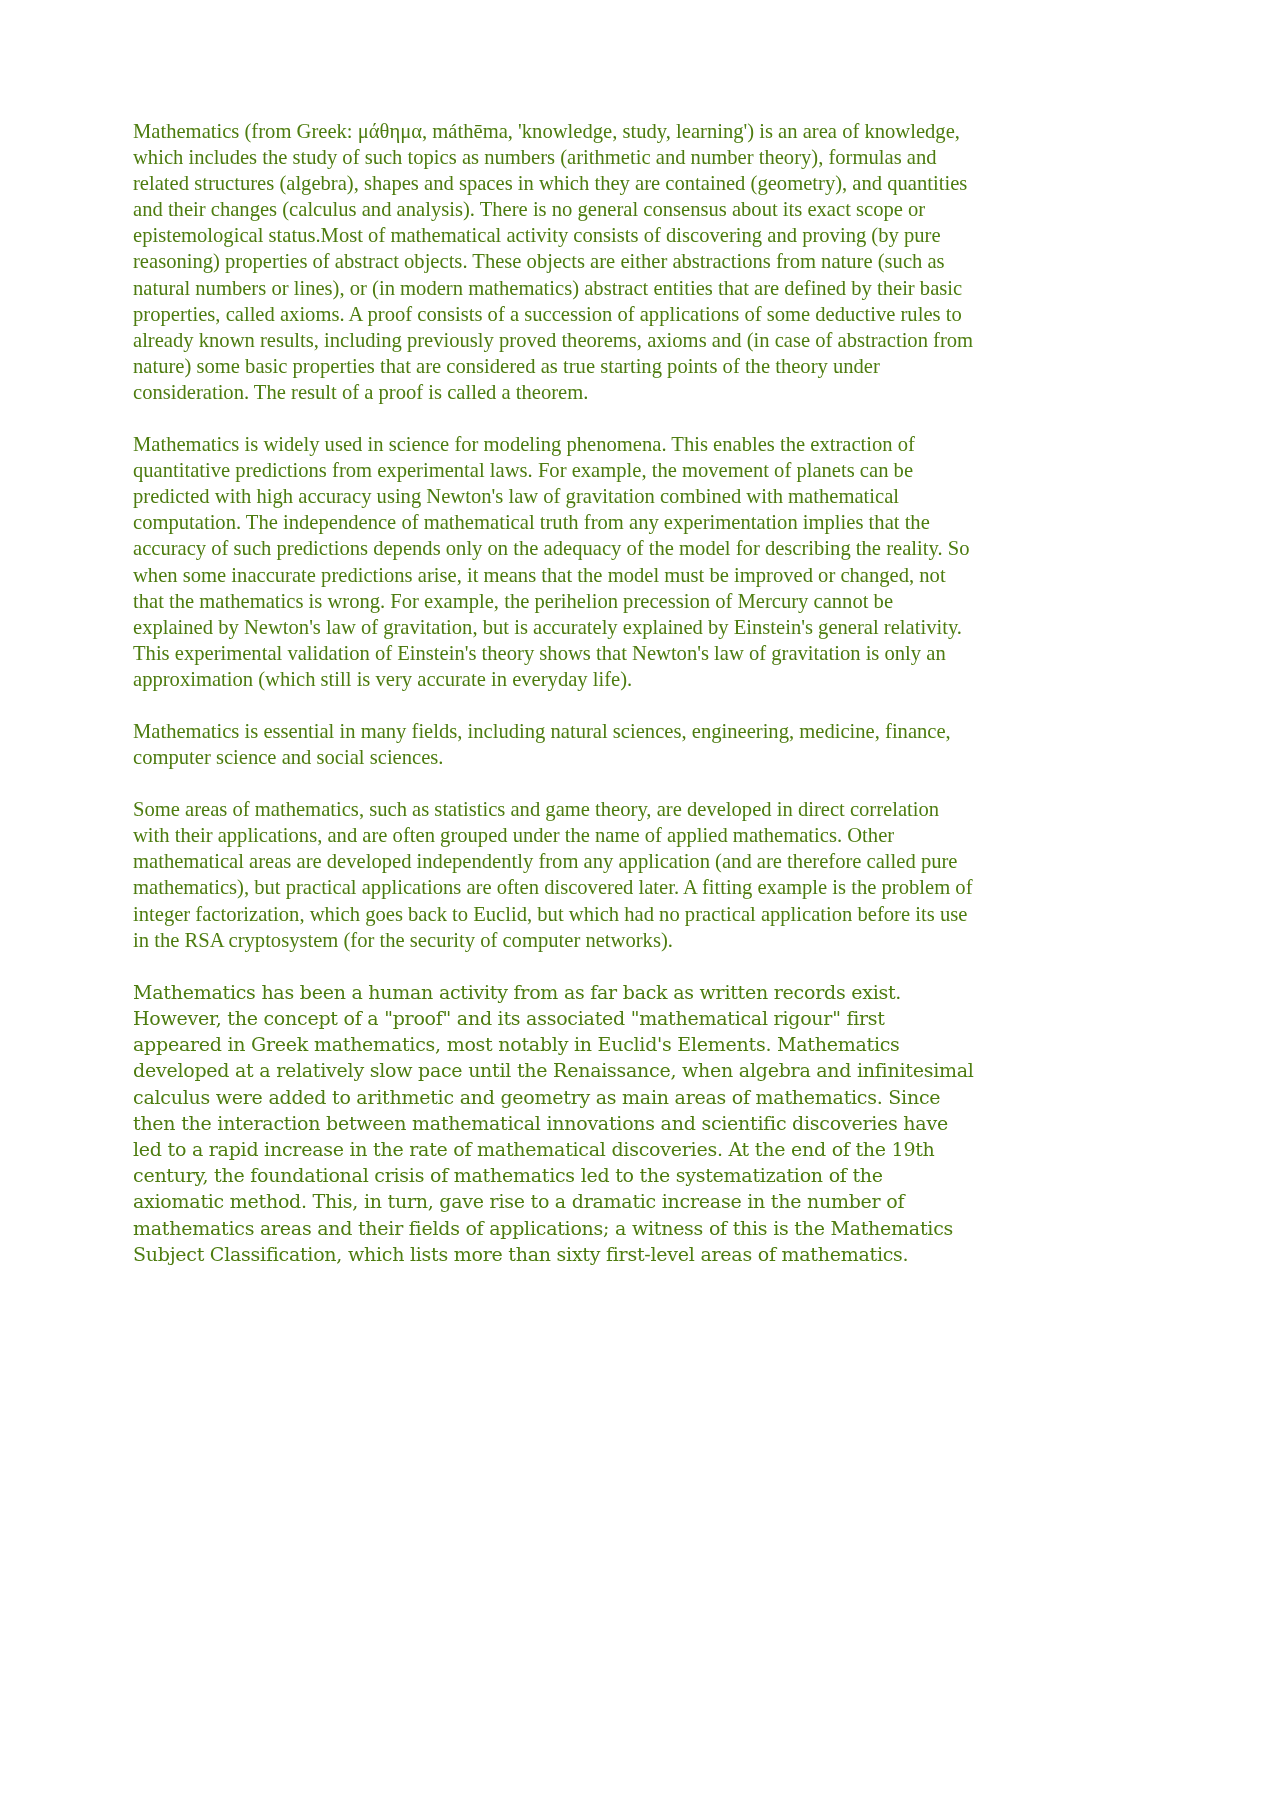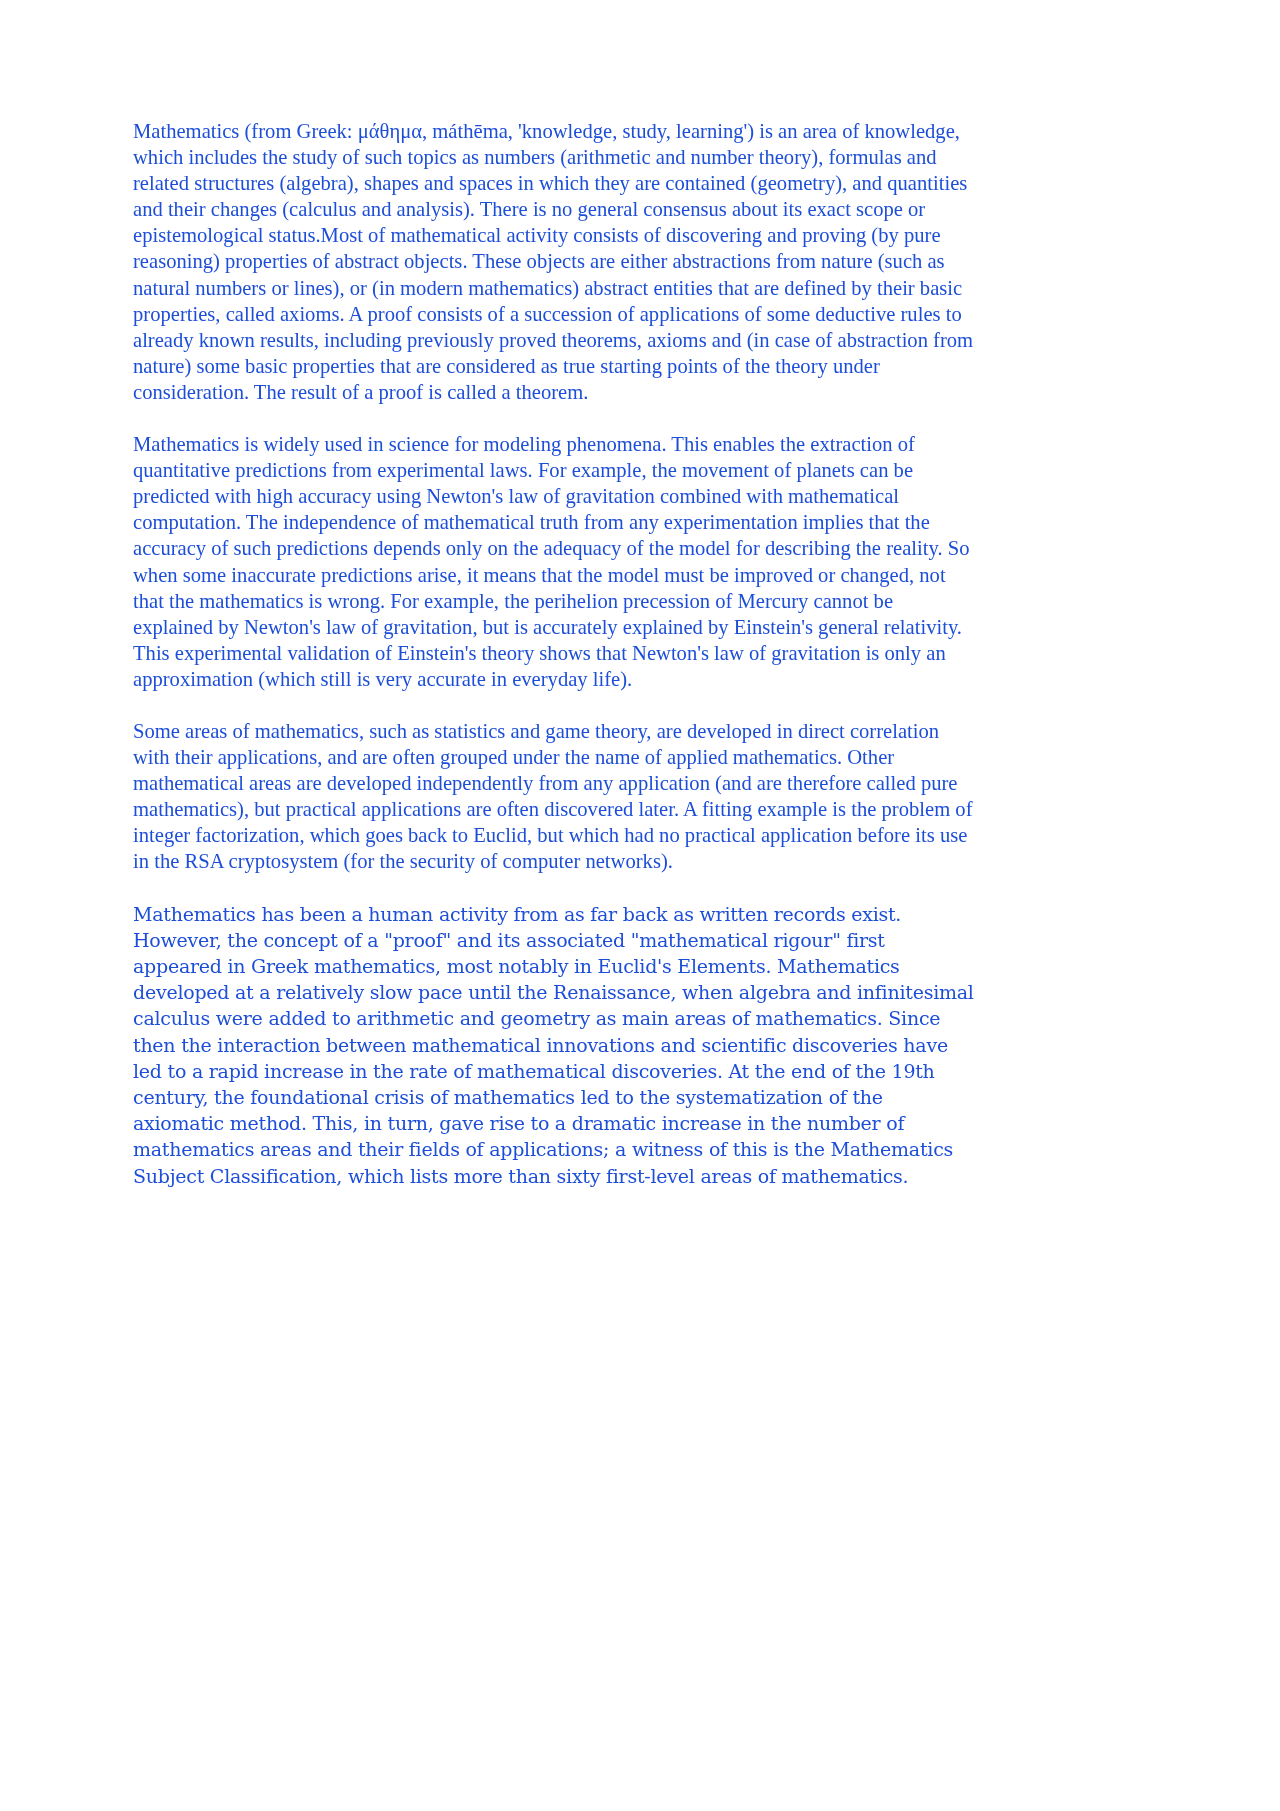--- a/index.html
+++ b/index.html
@@ -27,21 +27,21 @@
     font-size: 43px;
     line-height: 1.12;
     color: #000000;
     margin: 0 0 30px 0;
     letter-spacing: 0.1px;
   }
   .para {
     font-family: "Liberation Serif", "DejaVu Serif", serif;
     font-size: 20.6px;
     line-height: 26.1px;
-    color: #1d4ed8;
+    color: #4d7c0f;
     margin: 0 0 26px 0;
     text-align: left;
     text-rendering: optimizeLegibility;
   }
   .para.alt-face {
     font-family: "DejaVu Serif", "Liberation Serif", serif;
     font-size: 19px;
     line-height: 26.2px;
     letter-spacing: -0.25px;
   }
@@ -53,19 +53,20 @@
 <body>
 
 <div class="page">
   <div class="content">
 
 
     <p class="para">Mathematics (from Greek: μάθημα, máthēma, 'knowledge, study, learning') is an area of knowledge, which includes the study of such topics as numbers (arithmetic and number theory), formulas and related structures (algebra), shapes and spaces in which they are contained (geometry), and quantities and their changes (calculus and analysis). There is no general consensus about its exact scope or epistemological status.Most of mathematical activity consists of discovering and proving (by pure reasoning) properties of abstract objects. These objects are either abstractions from nature (such as natural numbers or lines), or (in modern mathematics) abstract entities that are defined by their basic properties, called axioms. A proof consists of a succession of applications of some deductive rules to already known results, including previously proved theorems, axioms and (in case of abstraction from nature) some basic properties that are considered as true starting points of the theory under consideration. The result of a proof is called a theorem.</p>
 
     <p class="para">Mathematics is widely used in science for modeling phenomena. This enables the extraction of quantitative predictions from experimental laws. For example, the movement of planets can be predicted with high accuracy using Newton's law of gravitation combined with mathematical computation. The independence of mathematical truth from any experimentation implies that the accuracy of such predictions depends only on the adequacy of the model for describing the reality. So when some inaccurate predictions arise, it means that the model must be improved or changed, not that the mathematics is wrong. For example, the perihelion precession of Mercury cannot be explained by Newton's law of gravitation, but is accurately explained by Einstein's general relativity. This experimental validation of Einstein's theory shows that Newton's law of gravitation is only an approximation (which still is very accurate in everyday life).</p>
 
+    <p class="para">Mathematics is essential in many fields, including natural sciences, engineering, medicine, finance, computer science and social sciences.</p>
 
     <p class="para">Some areas of mathematics, such as statistics and game theory, are developed in direct correlation with their applications, and are often grouped under the name of applied mathematics. Other mathematical areas are developed independently from any application (and are therefore called pure mathematics), but practical applications are often discovered later. A fitting example is the problem of integer factorization, which goes back to Euclid, but which had no practical application before its use in the RSA cryptosystem (for the security of computer networks).</p>
 
     <p class="para alt-face">Mathematics has been a human activity from as far back as written records exist. However, the concept of a "proof" and its associated "mathematical rigour" first appeared in Greek mathematics, most notably in Euclid's Elements. Mathematics developed at a relatively slow pace until the Renaissance, when algebra and infinitesimal calculus were added to arithmetic and geometry as main areas of mathematics. Since then the interaction between mathematical innovations and scientific discoveries have led to a rapid increase in the rate of mathematical discoveries. At the end of the 19th century, the foundational crisis of mathematics led to the systematization of the axiomatic method. This, in turn, gave rise to a dramatic increase in the number of mathematics areas and their fields of applications; a witness of this is the Mathematics Subject Classification, which lists more than sixty first-level areas of mathematics.</p>
 
   </div>
 </div>
 
 </body></html>

